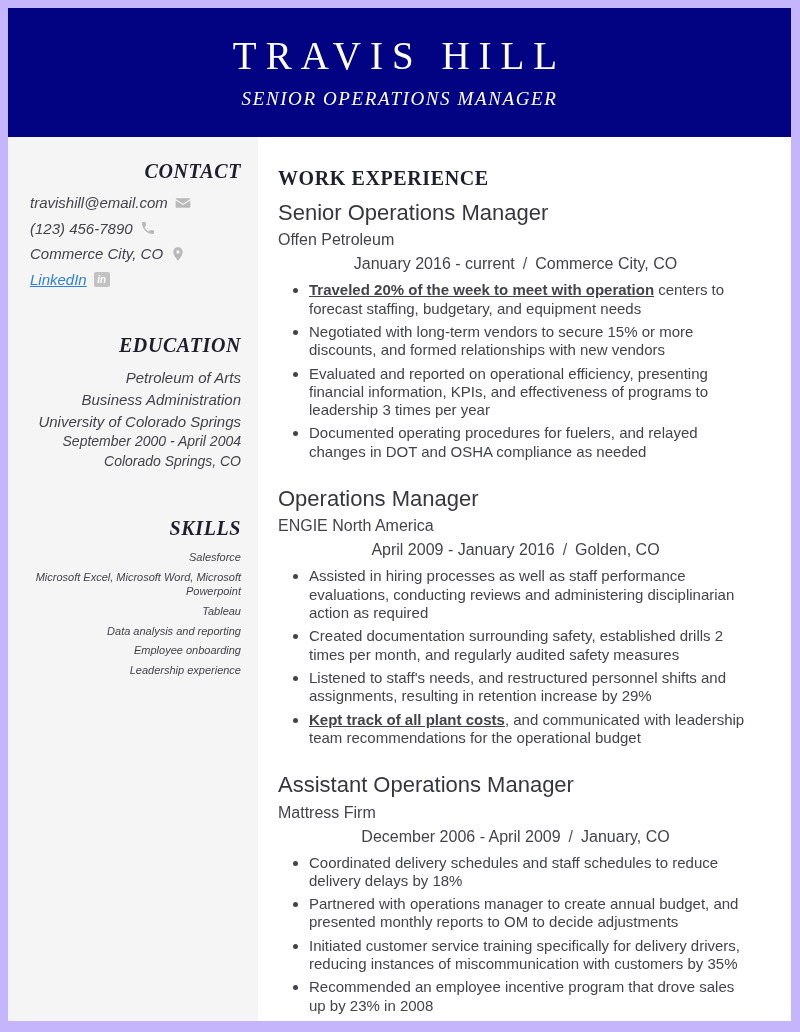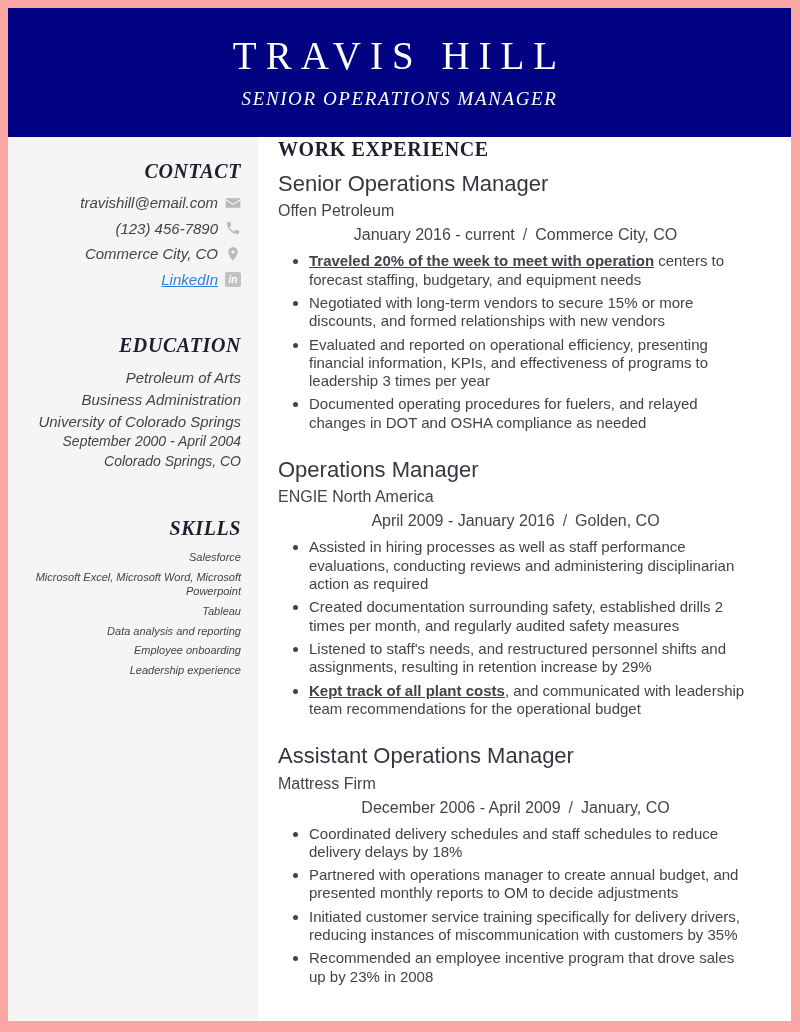--- a/index.html
+++ b/index.html
@@ -1,16 +1,16 @@
 <!DOCTYPE html>
 <html><head>
 <meta charset="utf-8">
 <style>
   html, body { margin: 0; padding: 0; background: #000; }
-  .frame { position: relative; width: 800px; height: 1032px; background: #fca5a5; overflow: hidden; }
+  .frame { position: relative; width: 800px; height: 1032px; background: #c4b5fd; overflow: hidden; }
   .page {
     position: absolute; left: 8px; top: 8px; width: 783px; height: 1013px;
     background: #ffffff; font-family: "Liberation Sans", sans-serif;
     display: flex; flex-direction: column;
   }
   
   .header {
     height: 129px; flex: 0 0 129px; background: #020383;
     display: flex; flex-direction: column; align-items: center; justify-content: center;
   }
@@ -23,31 +23,31 @@
     color: #ffffff; font-family: "Liberation Serif", serif; font-style: italic;
     font-size: 19px; letter-spacing: 1.6px; margin-top: 10px; white-space: nowrap;
     text-transform: uppercase;
   }
   
   .body-wrap { display: flex; flex: 1 1 auto; min-height: 0; }
   .sidebar {
     width: 250px; flex: 0 0 250px; background: #f5f5f5; box-sizing: border-box;
     padding: 22px 17px 20px 22px; text-align: right; color: #43434b; font-style: italic;
   }
-  .main { flex: 1 1 auto; box-sizing: border-box; padding: 0 38px 20px 20px; color: #43434b; }
+  .main { flex: 1 1 auto; box-sizing: border-box; padding: 29px 38px 20px 20px; color: #43434b; }
 
   h2.sec {
     font-family: "Liberation Serif", serif; font-weight: 700; color: #1e1e2d;
     font-size: 20px; letter-spacing: 0.6px; margin: 0 0 10px 0; line-height: 1.2;
   }
   .side-section { margin-bottom: 44px; }
 
   
   .crow {
-    display: flex; justify-content: flex-end; align-items: center; gap: 7px;
+    display: flex; align-items: center; gap: 7px;
     margin-bottom: 6px; font-size: 15px; line-height: 1.3;
   }
   .crow .icn { flex: 0 0 auto; width: 16px; height: 16px; display: inline-flex; align-items: center; justify-content: center; }
   .crow svg { width: 16px; height: 16px; fill: #b9b9b9; }
   .link { color: #2d7fd9; text-decoration: underline; cursor: pointer; }
   .li-badge {
     width: 17px; height: 15px; background: #c2c2c2; border-radius: 2px;
     color: #ffffff; font-size: 10px; font-weight: 700; line-height: 15px; text-align: center;
   }
 

